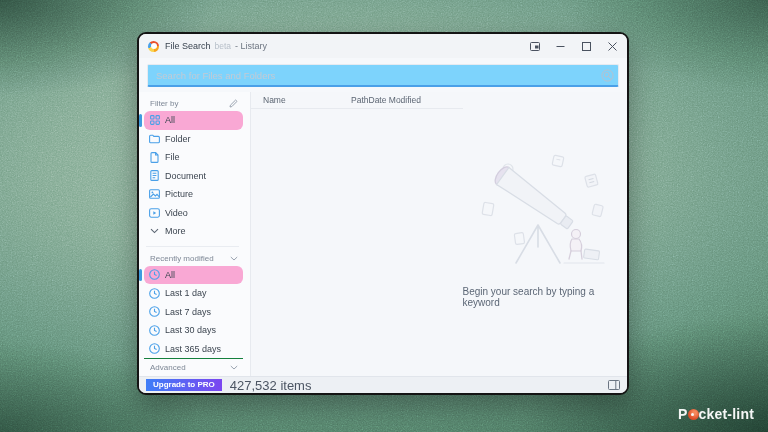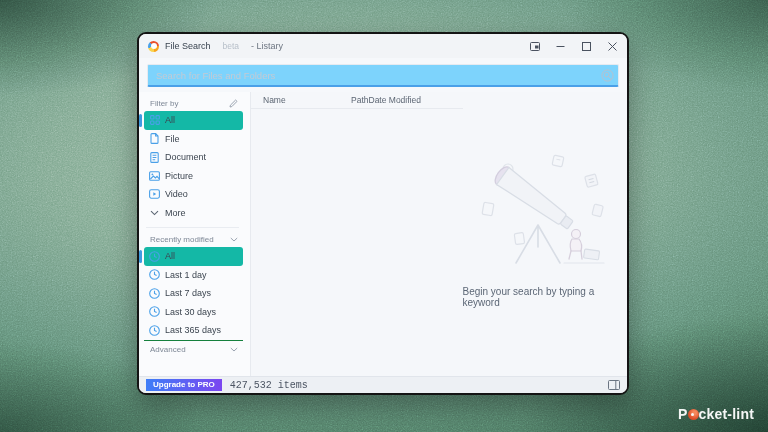--- a/index.html
+++ b/index.html
@@ -25,60 +25,60 @@
     position:absolute; left:137px; top:32px; width:492px; height:363px;
     background:#f6f8fb; border:2px solid #141414; border-radius:9px;
     box-shadow:0 12px 28px rgba(0,0,0,.35);
     display:flex; flex-direction:column; overflow:hidden;
   }
 
   .titlebar { height:24px; flex:0 0 24px; display:flex; align-items:center; padding:0 9px; background:#f2f4f7; }
   .app-icon { width:11px; height:11px; border-radius:50%; position:relative;
     background:conic-gradient(#e94f2b 0 22%, #f7a41d 22% 48%, #fbd34d 48% 70%, #4aa0e8 70% 88%, #e94f2b 88% 100%); }
   .app-icon::after { content:''; position:absolute; left:2.5px; top:2.5px; width:6px; height:6px; border-radius:50%; background:#fdfdfd; }
-  .tb-title { margin-left:6px; font-size:9px; color:#3a4450; display:flex; gap:12px; align-items:center; white-space:nowrap; }
+  .tb-title { margin-left:6px; font-size:9px; color:#3a4450; display:flex; gap:4px; align-items:center; white-space:nowrap; }
   .tb-beta { color:#b7bfc9; font-size:8.5px; }
   .tb-suffix { color:#6e7682; }
   .tb-controls { margin-left:auto; display:flex; align-items:center; gap:15px; }
   .tb-btn { width:11px; height:11px; display:flex; align-items:center; justify-content:center; color:#4a5260; }
   .tb-btn svg { display:block; }
 
   .search-row { padding:6px 8px 5px 8px; }
   .search-box { position:relative; height:23px; background:#7dd3fc; border:1px solid #e6eaf0; border-bottom:2px solid #4aa0e8; border-radius:2px; display:flex; align-items:center; }
   .search-input { flex:1; height:100%; border:none; outline:none; background:transparent; font-family:"Liberation Sans", sans-serif; font-size:9.5px; color:#333; padding:0 8px; }
   .search-input::placeholder { color:#c3cad4; }
   .search-opt { width:22px; display:flex; align-items:center; justify-content:center; cursor:pointer; }
 
   .body-row { flex:1; display:flex; min-height:0; }
 
   
   .sidebar { width:112px; flex:0 0 112px; background:#fafbfd; border-right:1px solid #e7eaef; padding:4px 7px 0 5px; overflow:hidden; position:relative; }
   .sec-header { display:flex; align-items:center; justify-content:space-between; padding:3px 5px 3px 6px; font-size:8px; color:#7e8896; }
   .sec-header .hdr-ic { color:#9aa3b0; display:flex; }
   .side-item { position:relative; height:18.5px; display:flex; align-items:center; gap:5px; padding:0 5px; font-size:9px; color:#3c4550; border-radius:3px; cursor:pointer; }
-  .side-item.sel { background:#14b8a6; }
+  .side-item.sel { background:#f9a8d4;border-radius:6px; }
   .side-item.sel::before { content:''; position:absolute; left:-5px; top:3px; bottom:3px; width:2.5px; border-radius:2px; background:#3f9be0; }
   .side-item .ic { width:11px; height:11px; flex:0 0 11px; display:flex; align-items:center; justify-content:center; }
   .divider { height:1px; background:#e9ecf1; margin:5px 4px 4px 2px; }
   .adv-header { border-top:1px solid #15803d; padding-top:4px;align-items:center; }
 
   
   .main { flex:1; display:flex; flex-direction:row; background:#f5f7fa; min-width:0; }
   .cols { height:17px; flex:0 0 17px; display:flex; align-items:center; font-size:8.5px; color:#5c6673; border-bottom:1px solid #e7eaef; }
   .col-name { width:100px; padding-left:12px; }
   .col-path { flex:1; }
   .col-date { width:94px; padding-right:10px; }
 
   .empty { flex:1; display:flex; flex-direction:column; align-items:center; justify-content:center; padding-bottom:14px; }
   .empty-msg { margin-top:14px; font-size:10px; color:#5c6776; }
 
   
   .statusbar { height:17px; flex:0 0 17px; background:#edf0f4; border-top:1px solid #e1e5eb; display:flex; align-items:center; padding:0 7px; gap:8px; }
   .upgrade-btn { background:linear-gradient(90deg,#3e7ef7,#7b46f0); color:#fff; font-size:8px; font-weight:bold; padding:2px 7px; border-radius:0; border:none; font-family:"Liberation Sans", sans-serif; cursor:pointer; line-height:1; }
-  .items-count { font-size:10px; color:#4c5563;font-family:Liberation Mono, monospace; }
+  .items-count { font-size:13px; color:#4c5563; }
   .preview-toggle { margin-left:auto; display:flex; align-items:center; cursor:pointer; }
 </style>
 </head>
 <body>
 
 <div class="desktop">
   <svg class="noise" width="768" height="432">
     <filter id="grain">
         <feTurbulence type="fractalNoise" baseFrequency="0.8" numOctaves="2" stitchTiles="stitch"></feTurbulence>
         <feColorMatrix type="saturate" values="0"></feColorMatrix>
@@ -157,20 +157,28 @@
             <svg width="10" height="10" viewBox="0 0 10 10" fill="none" stroke="#4aa0e8" stroke-width="1.1">
                 <rect x="0.6" y="0.6" width="3.4" height="3.4" rx="0.8"></rect>
                 <rect x="6" y="0.6" width="3.4" height="3.4" rx="0.8"></rect>
                 <rect x="0.6" y="6" width="3.4" height="3.4" rx="0.8"></rect>
                 <rect x="6" y="6" width="3.4" height="3.4" rx="0.8"></rect>
               </svg>
           </span>
           <span>All</span>
         </div>
 
+        <div class="side-item">
+          <span class="ic">
+            <svg width="11" height="10" viewBox="0 0 11 10" fill="none" stroke="#4aa0e8" stroke-width="1.1">
+                <path d="M0.6,2.2 Q0.6,1.2 1.6,1.2 L3.8,1.2 L4.8,2.4 L9.4,2.4 Q10.4,2.4 10.4,3.4 L10.4,7.8 Q10.4,8.8 9.4,8.8 L1.6,8.8 Q0.6,8.8 0.6,7.8 Z"></path>
+              </svg>
+          </span>
+          <span>Folder</span>
+        </div>
 
         <div class="side-item">
           <span class="ic">
             <svg width="9" height="11" viewBox="0 0 9 11" fill="none" stroke="#4aa0e8" stroke-width="1.1">
                 <path d="M1,1.6 Q1,0.6 2,0.6 L5.6,0.6 L8,3 L8,9.4 Q8,10.4 7,10.4 L2,10.4 Q1,10.4 1,9.4 Z"></path>
                 <path d="M5.6,0.6 L5.6,3 L8,3"></path>
               </svg>
           </span>
           <span>File</span>
         </div>

